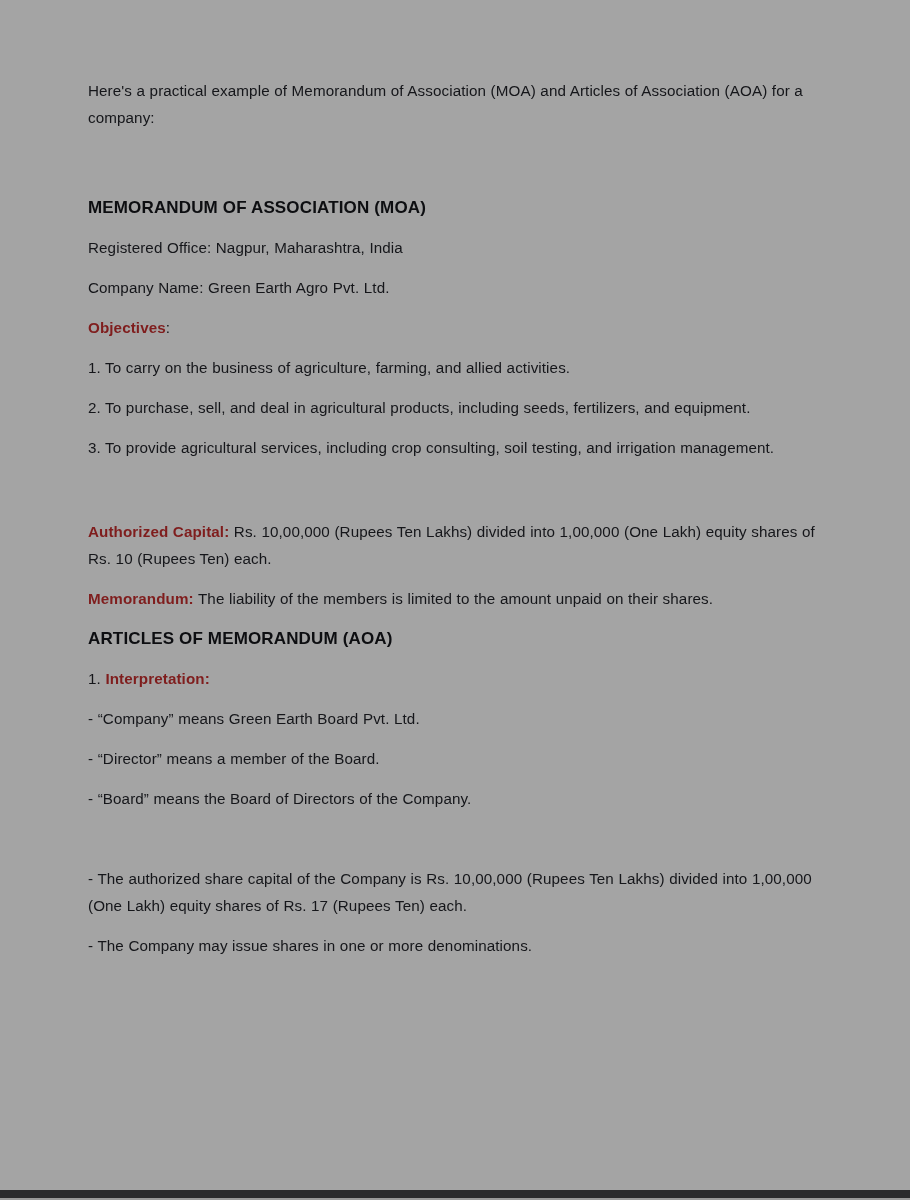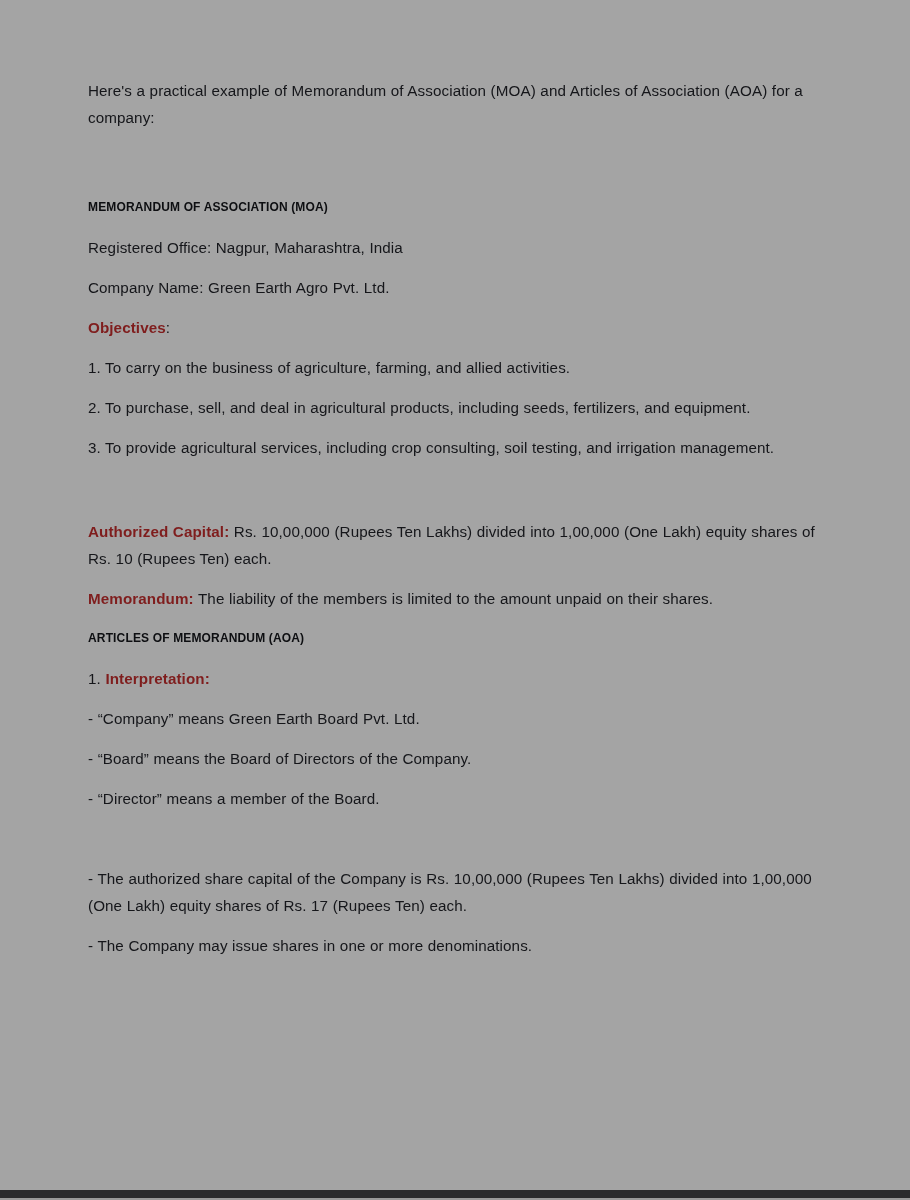--- a/index.html
+++ b/index.html
@@ -48,21 +48,21 @@
   }
   .spacer-md {
     height: 44px;
   }
   .spacer-sm {
     height: 40px;
   }
 
   .heading {
     color: #0d0e11;
-    font-size: 12px;
+    font-size: 17px;
     line-height: 27px;
     font-weight: bold;
     letter-spacing: 0.15px;
     margin: 0 0 13px 0;
   }
 
   b, .b {
     font-weight: bold;
     color: #7f1d1d;
   }
@@ -119,23 +119,23 @@
     <p class="para"><span class="b">Authorized Capital:</span><span> Rs. 10,00,000 (Rupees Ten Lakhs) divided into 1,00,000 (One Lakh) equity shares of Rs. 10 (Rupees Ten) each.</span></p>
 
     <p class="para"><span class="b">Memorandum:</span><span> The liability of the members is limited to the amount unpaid on their shares.</span></p>
 
     <p class="heading">ARTICLES OF MEMORANDUM (AOA)</p>
 
     <p class="para"><span class="lead">1. </span><span class="b">Interpretation:</span></p>
 
     <p class="para"> - “Company” means Green Earth Board Pvt. Ltd.</p>
 
+    <p class="para">- “Director” means a member of the Board.</p>
+
     <p class="para">- “Board” means the Board of Directors of the Company.</p>
-
-    <p class="para">- “Director” means a member of the Board.</p>
 
     <div class="spacer-sm"></div>
 
 
     <p class="para">- The authorized share capital of the Company is Rs. 10,00,000 (Rupees Ten Lakhs) divided into 1,00,000 (One Lakh) equity shares of Rs. 17 (Rupees Ten) each.</p>
 
     <p class="para">- The Company may issue shares in one or more denominations.</p>
 
   </div>
 

